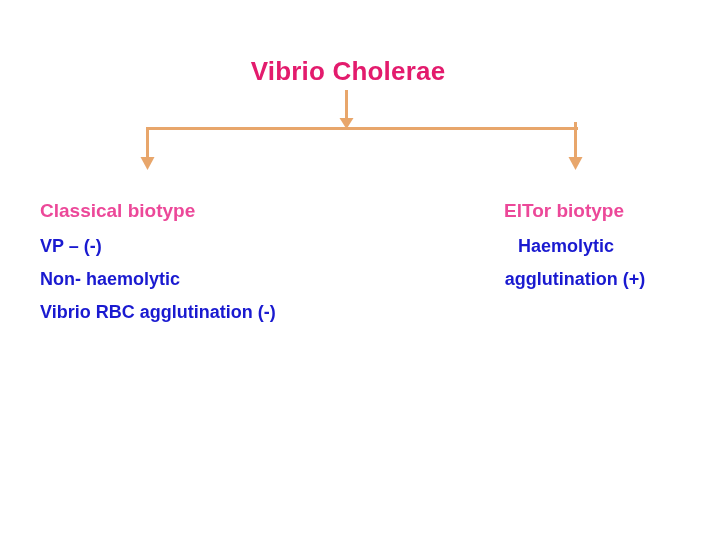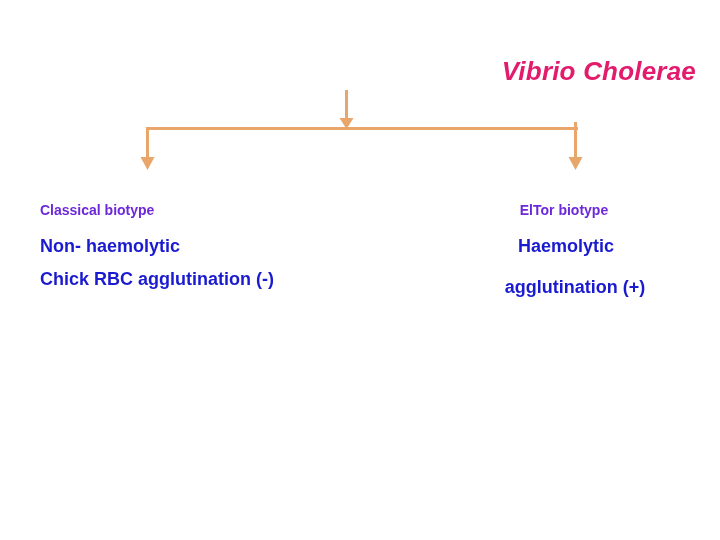--- a/index.html
+++ b/index.html
@@ -20,27 +20,26 @@
     background: #ffffff;
     overflow: hidden;
   }
 
   
   #title {
     position: absolute;
     left: 0;
     top: 56px;
     width: 696px;
-    text-align: right;
+    text-align: center;
     font-size: 26px;
     font-weight: bold;
     color: #e31b6d;
     letter-spacing: 0.2px;
     white-space: nowrap;
-    font-style: italic;
   }
 
   
   #connector {
     position: absolute;
     left: 0;
     top: 0;
     width: 720px;
     height: 540px;
     pointer-events: none;
@@ -58,23 +57,23 @@
     text-align: left;
   }
 
   #col-right {
     left: 430px;
     width: 290px;
     text-align: center;
   }
 
   .col-heading {
-    font-size: 14px;
+    font-size: 19px;
     font-weight: bold;
-    color: #6d28d9;
+    color: #ec4899;
     line-height: 31px;
     margin: 0 0 4px 0;
     white-space: nowrap;
   }
 
   #col-right .col-heading {
     padding-right: 22px;
   }
 
   .col-line {
@@ -85,21 +84,20 @@
     margin: 0;
     white-space: nowrap;
   }
 
   #col-right .col-line {
     padding-right: 18px;
   }
 
   #col-right .col-line.wide {
     padding-right: 0px;
-    margin-top: 8px;
   }
 </style>
 </head>
 <body>
 
 <div id="slide">
 
   <div id="title">Vibrio Cholerae</div>
 
   <svg id="connector" viewBox="0 0 720 540" xmlns="http://www.w3.org/2000/svg">
@@ -119,22 +117,23 @@
     </g>
 
     <g>
       <line x1="575.5" y1="122" x2="575.5" y2="160" stroke="#e8a66b" stroke-width="3"></line>
       <polygon points="568.5,157 582.5,157 575.5,170" fill="#e8a66b"></polygon>
     </g>
   </svg>
 
   <div id="col-left" class="column">
     <div class="col-heading">Classical biotype</div>
+    <div class="col-line">VP – (-)</div>
     <div class="col-line">Non- haemolytic</div>
-    <div class="col-line">Chick RBC agglutination (-)</div>
+    <div class="col-line">Vibrio RBC agglutination (-)</div>
   </div>
 
   <div id="col-right" class="column">
     <div class="col-heading">ElTor biotype</div>
     <div class="col-line">Haemolytic</div>
     <div class="col-line wide">agglutination (+)</div>
   </div>
 
 </div>
 

